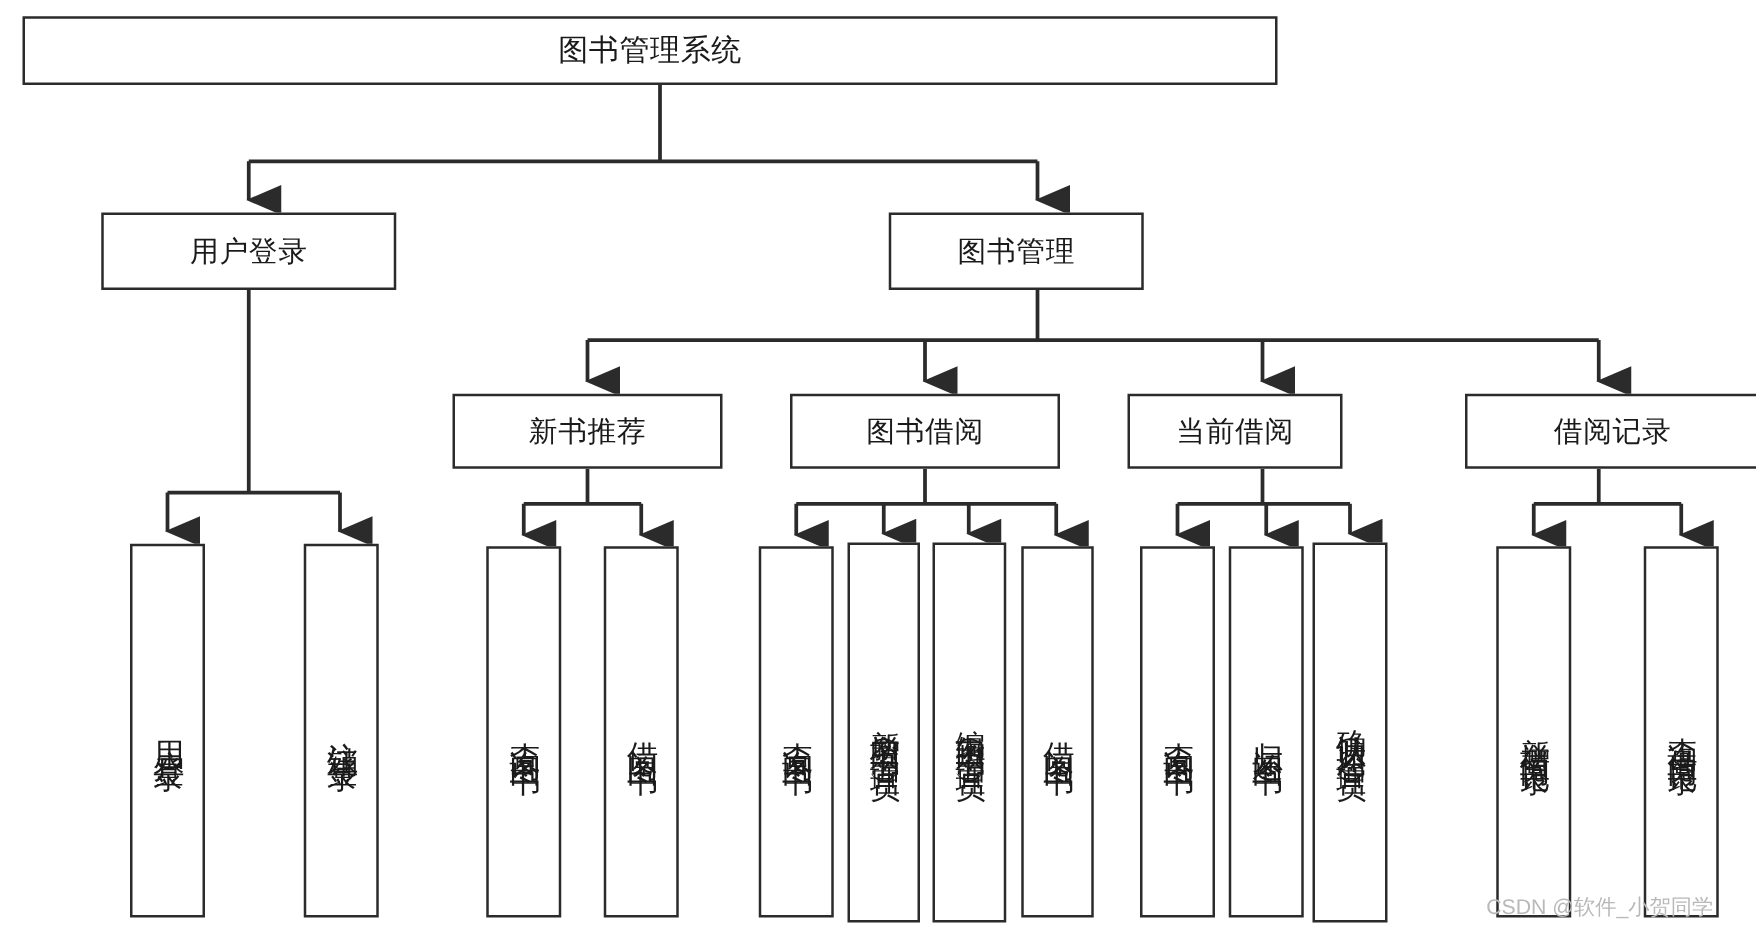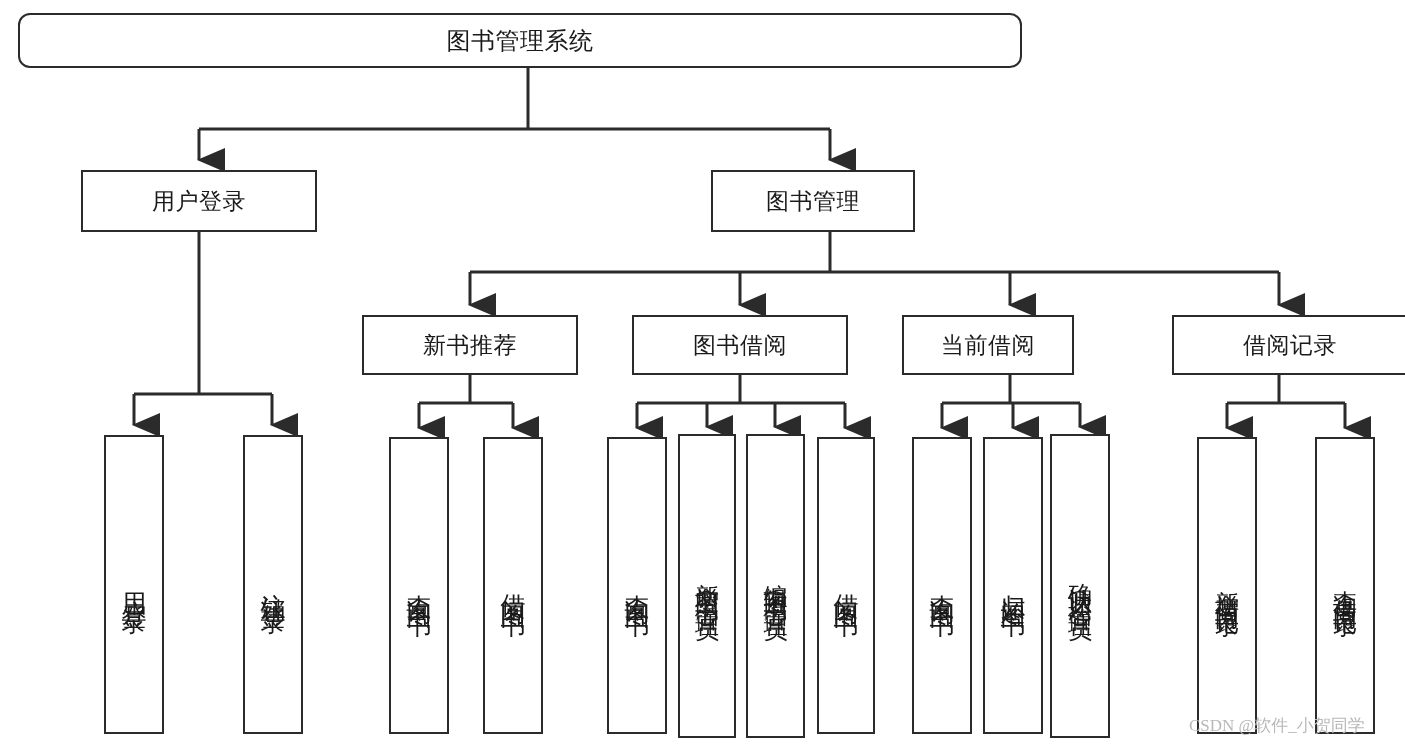--- a/index.html
+++ b/index.html
@@ -58,21 +58,21 @@
     letter-spacing: 6px;
   }
   .node-box.vertical.narrow .node-label {
     font-size: 24px;
     letter-spacing: 5px;
   }
   .watermark {
     position: absolute;
     left: 1189px;
     top: 714px;
-    font-family: Liberation Serif, serif;
+    font-family: Liberation Sans, sans-serif;
     font-size: 17px;
     color: #b9b9b9;
     white-space: nowrap;
     user-select: none;
   }
 </style>
 </head>
 <body>
 
 <div id="diagram-root">
@@ -124,21 +124,21 @@
       <path d="M 1013 403 L 1013 428" marker-end="url(#arrowdown)"></path>
       <path d="M 1080 403 L 1080 427" marker-end="url(#arrowdown)"></path>
 
       <path d="M 1279 375 L 1279 403"></path>
       <path d="M 1227 403 L 1345 403"></path>
       <path d="M 1227 403 L 1227 428" marker-end="url(#arrowdown)"></path>
       <path d="M 1345 403 L 1345 428" marker-end="url(#arrowdown)"></path>
     </g>
   </svg>
 
-  <div class="node-box root horizontal" style="left:18px; top:13px; width:1004px; height:55px;border-radius:12px;">
+  <div class="node-box root horizontal" style="left:18px; top:13px; width:1004px; height:55px;">
     <span class="node-label">图书管理系统</span>
   </div>
 
   <div class="node-box horizontal" style="left:81px; top:170px; width:236px; height:62px;">
     <span class="node-label">用户登录</span>
   </div>
   <div class="node-box horizontal" style="left:711px; top:170px; width:204px; height:62px;">
     <span class="node-label">图书管理</span>
   </div>
 

